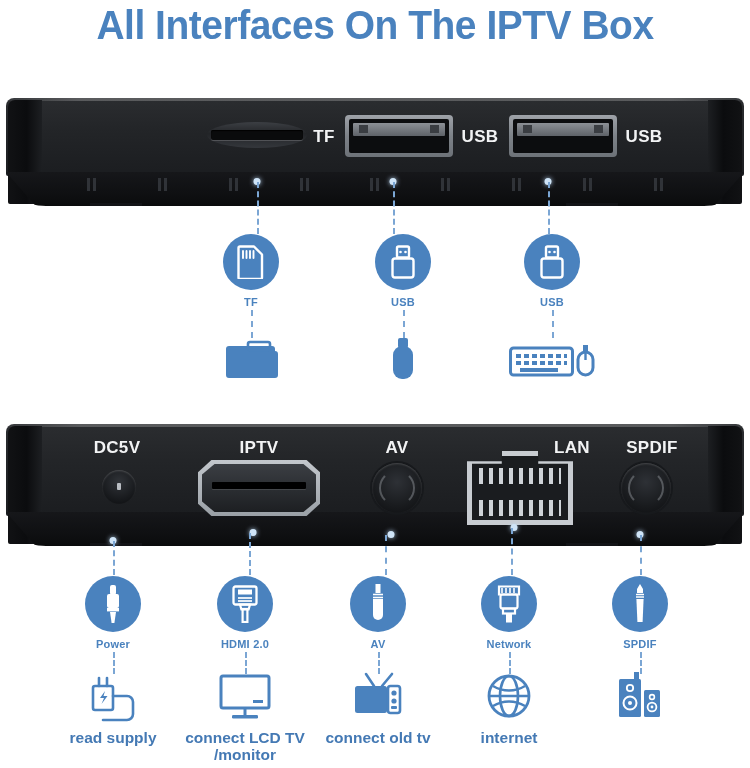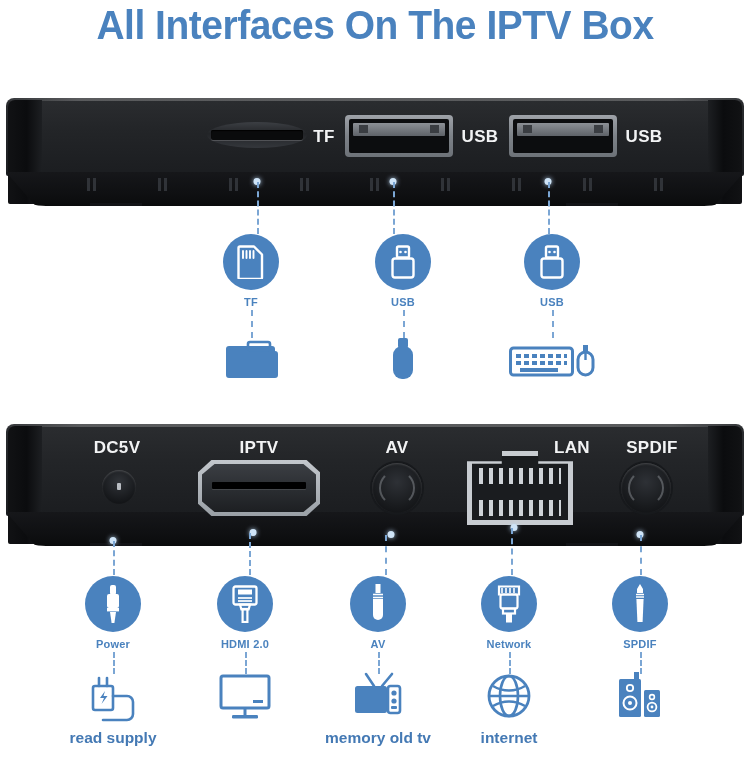--- a/index.html
+++ b/index.html
@@ -425,37 +425,39 @@
   <div class="cap" style="left:113px; top:729px">read supply</div>
 
   <div class="feat" style="left:245px; top:674px">
     <svg width="52" height="46" viewBox="0 0 52 46">
       <rect x="2" y="2" width="48" height="32" rx="2" fill="none" stroke="#4a82be" stroke-width="3"></rect>
       <rect x="34" y="26" width="10" height="3" fill="#4a82be"></rect>
       <line x1="26" y1="34" x2="26" y2="41" stroke="#4a82be" stroke-width="3"></line>
       <rect x="13" y="41" width="26" height="3.4" rx="1.2" fill="#4a82be"></rect>
     </svg>
   </div>
+  <div class="cap" style="left:245px; top:729px">connect LCD TV
+/monitor</div>
 
   <div class="feat" style="left:378px; top:672px">
     <svg width="52" height="48" viewBox="0 0 52 48">
       <g stroke="#4a82be" stroke-width="2.6" stroke-linecap="round">
         <line x1="22" y1="14" x2="14" y2="2"></line>
           <line x1="30" y1="14" x2="40" y2="2"></line>
       </g>
       <rect x="3" y="14" width="32" height="27" rx="2.5" fill="#4a82be"></rect>
       <rect x="36" y="14" width="12" height="27" rx="2.5" fill="none" stroke="#4a82be" stroke-width="2.6"></rect>
       <g fill="#4a82be">
         <circle cx="42" cy="21" r="2.6"></circle>
           <circle cx="42" cy="29" r="2.6"></circle>
         <rect x="39" y="34" width="6" height="3" rx="1"></rect>
       </g>
     </svg>
   </div>
-  <div class="cap" style="left:378px; top:729px">memory old tv</div>
+  <div class="cap" style="left:378px; top:729px">connect old tv</div>
 
   <div class="feat" style="left:509px; top:674px">
     <svg width="44" height="44" viewBox="0 0 44 44">
       <circle cx="22" cy="22" r="20" fill="none" stroke="#4a82be" stroke-width="2.8"></circle>
       <ellipse cx="22" cy="22" rx="9" ry="20" fill="none" stroke="#4a82be" stroke-width="2.6"></ellipse>
       <line x1="2" y1="22" x2="42" y2="22" stroke="#4a82be" stroke-width="2.6"></line>
       <path d="M6 12c5 3 11 4.5 16 4.5S33 15 38 12" fill="none" stroke="#4a82be" stroke-width="2.4"></path>
       <path d="M6 32c5-3 11-4.5 16-4.5S33 29 38 32" fill="none" stroke="#4a82be" stroke-width="2.4"></path>
     </svg>
   </div>

